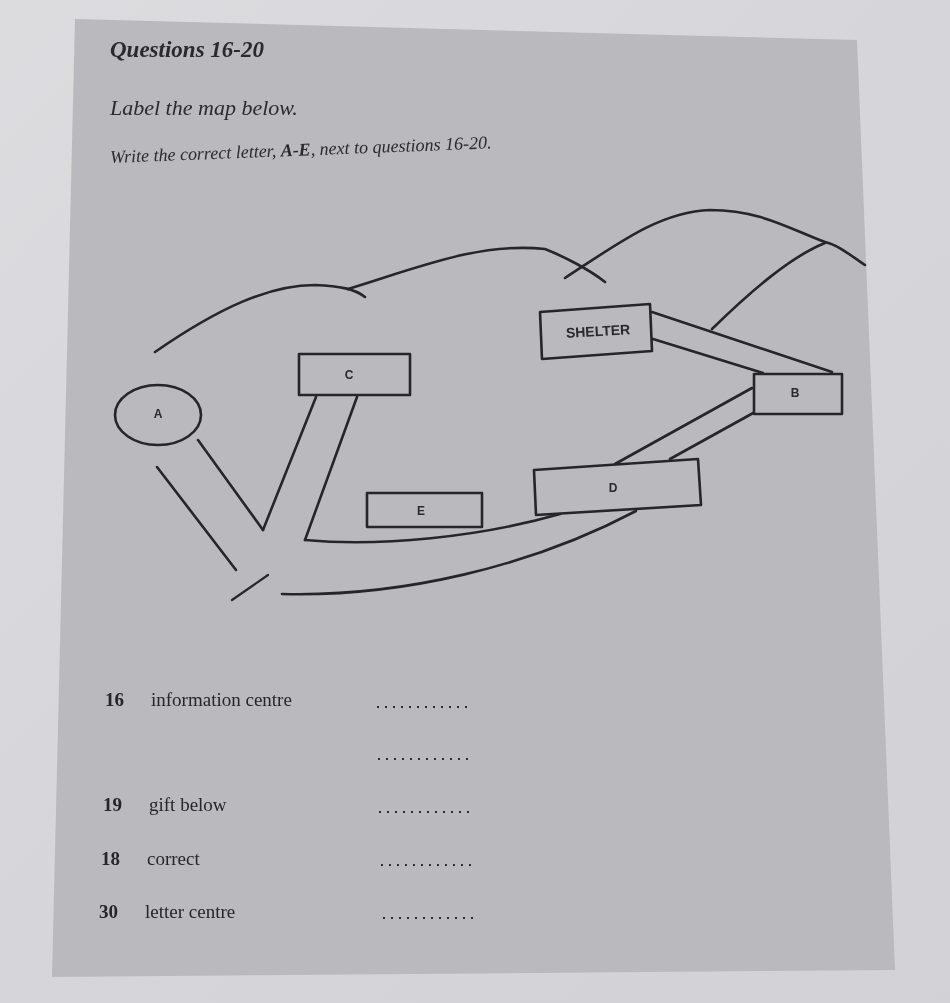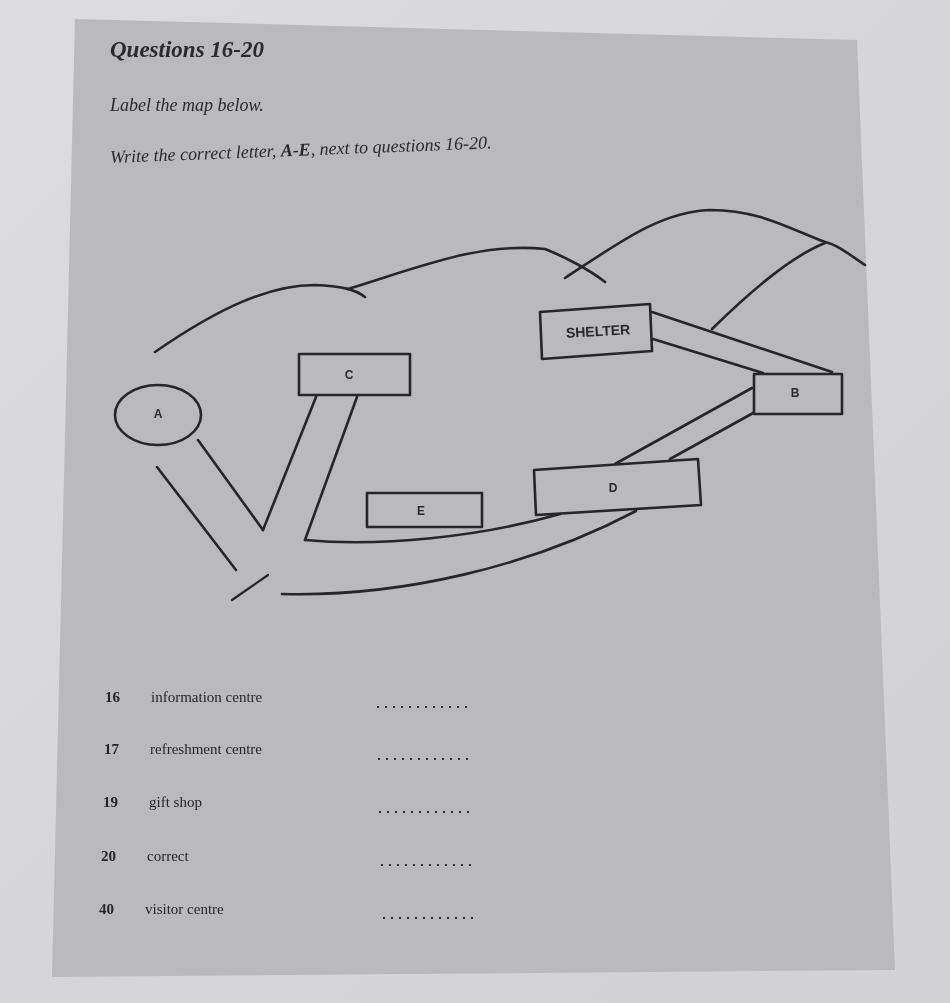--- a/index.html
+++ b/index.html
@@ -29,21 +29,21 @@
       white-space: nowrap;
     }
     .title {
       left: 110px; top: 30px;
       font-size: 23px;
       font-weight: bold;
       font-style: italic;
     }
     .instr1 {
       left: 110px; top: 88px;
-      font-size: 18px;
+      font-size: 22px;
       font-style: italic;
     }
     .instr2 {
       left: 110px; top: 140px;
       font-size: 18px;
       font-style: italic;
       transform: rotate(-2.2deg);
       transform-origin: left center;
     }
     .instr2 b { font-weight: bold; }
@@ -51,21 +51,21 @@
       position: absolute;
       font-family: "Liberation Sans", sans-serif;
       font-weight: bold;
       color: #2a2a2c;
       font-size: 12px;
       text-align: center;
       transform-origin: center center;
     }
     .q {
       position: absolute;
-      font-size: 15px;
+      font-size: 19px;
       color: #262628;
       white-space: nowrap;
     }
     .q .num {
       font-weight: bold;
       display: inline-block;
       width: 46px;
     }
     .blank {
       position: absolute;
@@ -127,32 +127,29 @@
   <div class="map-label" style="left:548px; top:316px; width:100px; font-size:14px; transform:rotate(-3deg);">SHELTER</div>
   <div class="map-label" style="left:780px; top:379px; width:30px;">B</div>
   <div class="map-label" style="left:598px; top:474px; width:30px;">D</div>
   <div class="map-label" style="left:406px; top:497px; width:30px;">E</div>
 
   <div class="q" style="left:105px; top:682px;">
     <span class="num">16</span><span>information centre</span>
   </div>
   <div class="blank" style="left:374px; top:698px;"></div>
 
-  <div class="q" style="left:104px; top:734px;">
-    <span class="num">17</span><span>refreshment centre</span>
-  </div>
   <div class="blank" style="left:375px; top:750px;"></div>
 
   <div class="q" style="left:103px; top:787px;">
-    <span class="num">19</span><span>gift shop</span>
+    <span class="num">19</span><span>gift below</span>
   </div>
   <div class="blank" style="left:376px; top:803px;"></div>
 
   <div class="q" style="left:101px; top:841px;">
-    <span class="num">20</span><span>correct</span>
+    <span class="num">18</span><span>correct</span>
   </div>
   <div class="blank" style="left:378px; top:856px;"></div>
 
   <div class="q" style="left:99px; top:894px;">
-    <span class="num">40</span><span>visitor centre</span>
+    <span class="num">30</span><span>letter centre</span>
   </div>
   <div class="blank" style="left:380px; top:909px;"></div>
 </div>
 
 </body></html>

